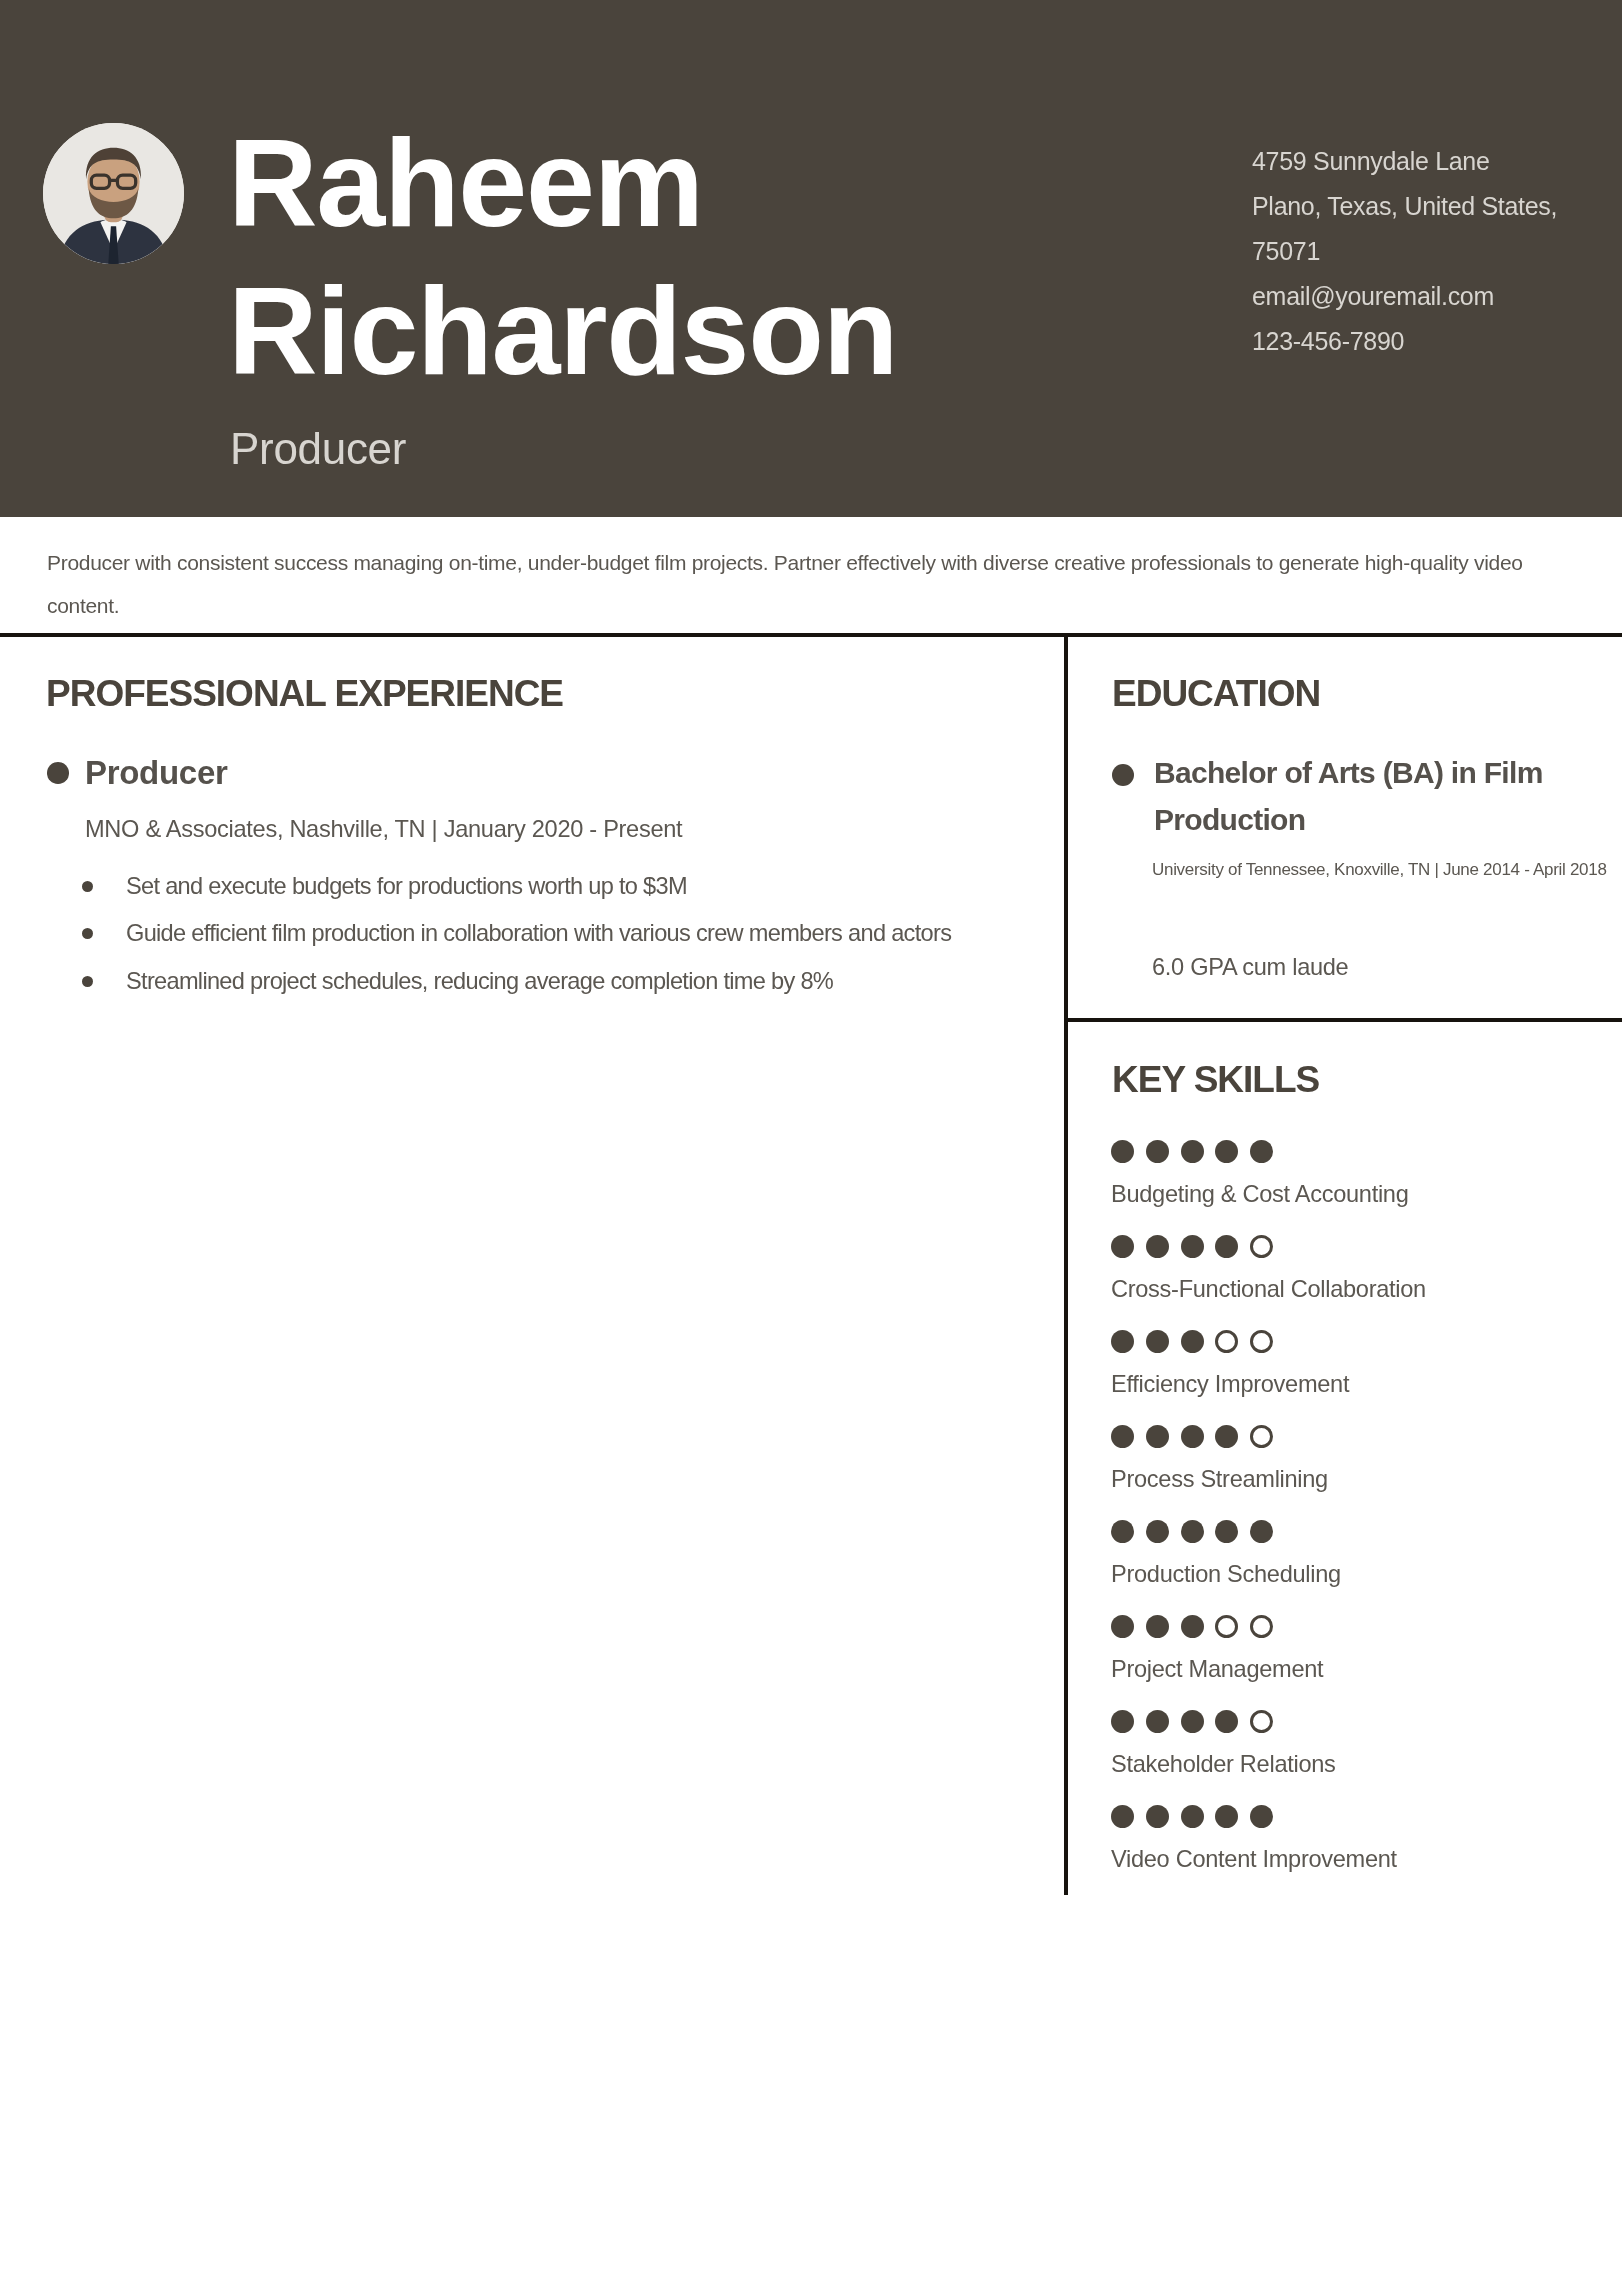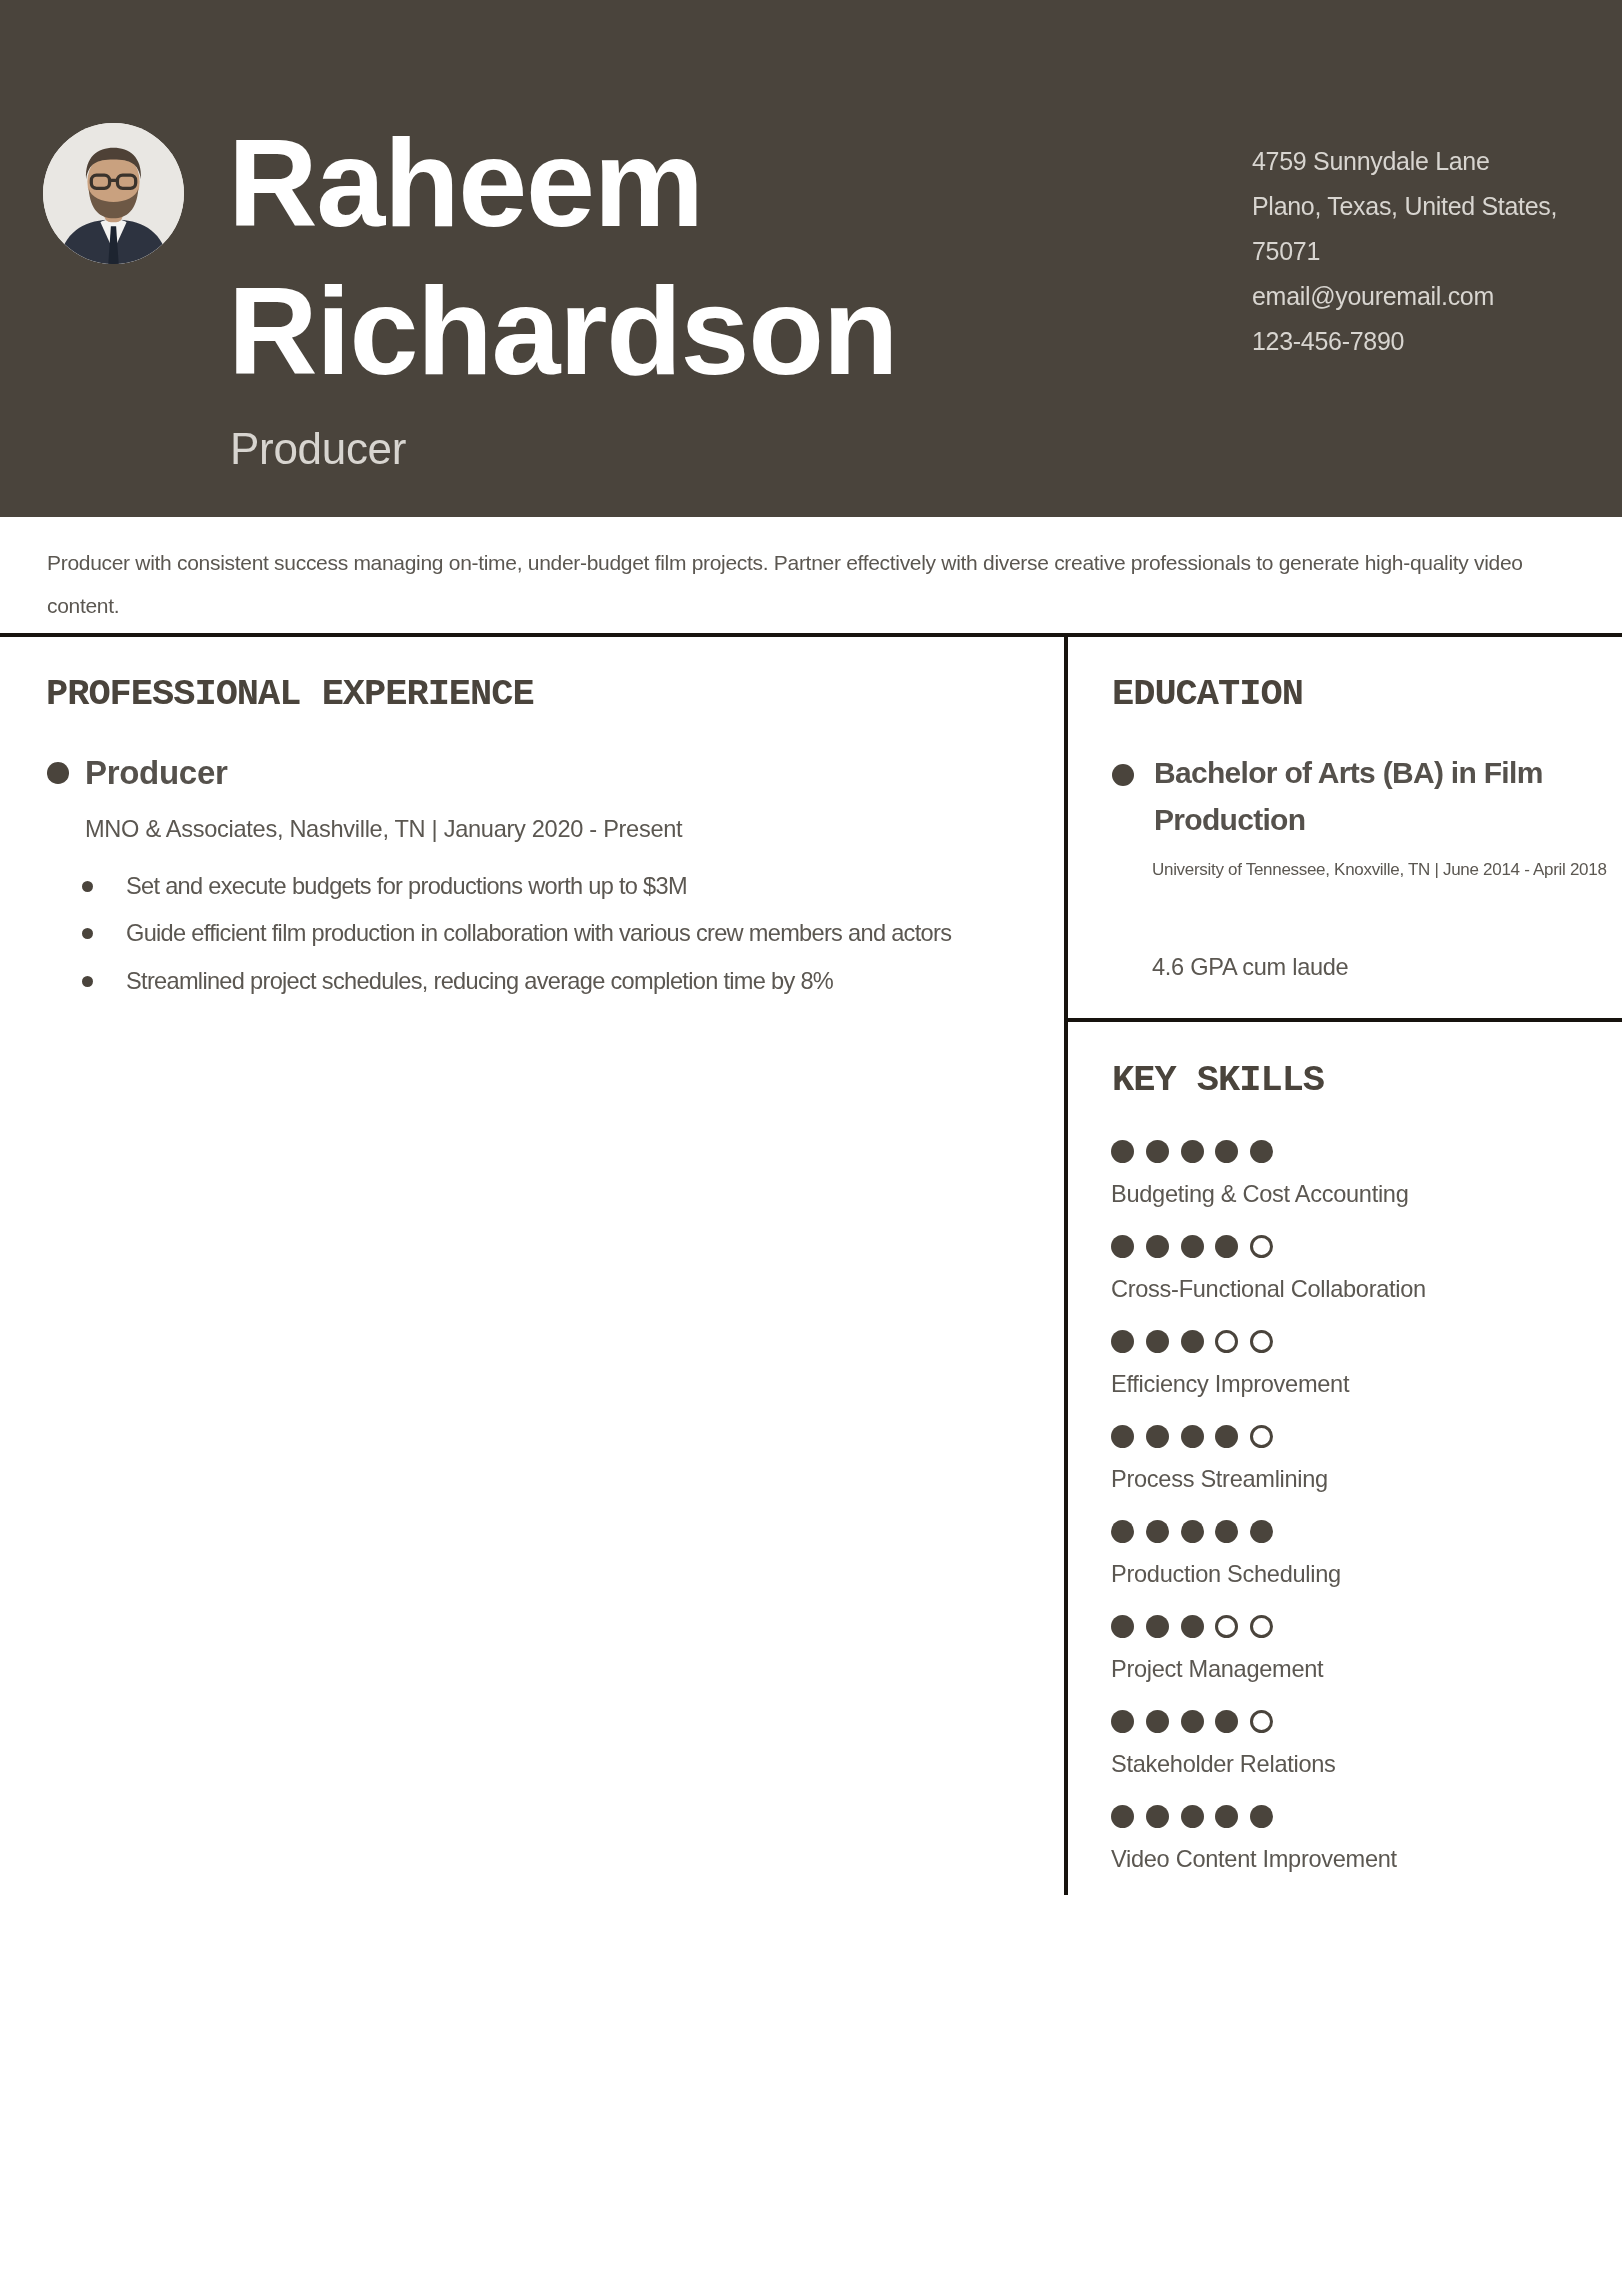--- a/index.html
+++ b/index.html
@@ -43,21 +43,21 @@
   }
   
   .rule-h{position:absolute;background:#17130e;}
   .rule-full{left:0;top:633px;width:1622px;height:3.9px;}
   .rule-edu{left:1068px;top:1018px;width:554px;height:3.9px;}
   .rule-v{position:absolute;left:1064px;top:633px;width:3.9px;height:1262px;background:#17130e;}
   
   .sec-heading{
     position:absolute;
     font-size:37px;line-height:46px;font-weight:700;letter-spacing:-1px;
-    color:#4a443c;white-space:nowrap;font-family:Liberation Mono, monospace;
+    color:#4a443c;white-space:nowrap;
   }
   .h-exp{left:46px;top:671px;}
   .h-edu{left:1112px;top:671px;}
   .h-skills{left:1112px;top:1057px;}
   
   .job-bullet{
     position:absolute;left:47px;top:762px;width:21.6px;height:21.6px;
     border-radius:50%;background:#4a443c;
   }
   .job-title{
@@ -175,21 +175,21 @@
       <div class="job-point">
         <span class="point-dot"></span>
         <span class="point-text">Streamlined project schedules, reducing average completion time by 8%</span>
       </div>
     </div>
 
   <div class="sec-heading h-edu">EDUCATION</div>
   <div class="edu-bullet"></div>
   <div class="edu-degree">Bachelor of Arts (BA) in Film Production</div>
   <div class="edu-meta">University of Tennessee, Knoxville, TN | June 2014 - April 2018</div>
-  <div class="edu-gpa">4.6 GPA cum laude</div>
+  <div class="edu-gpa">6.0 GPA cum laude</div>
 
   <div class="sec-heading h-skills">KEY SKILLS</div>
   <div class="skills-list">
       <div class="skill">
         <div class="skill-dots">
           <span class="dot"></span>
           <span class="dot"></span>
           <span class="dot"></span>
           <span class="dot"></span>
           <span class="dot"></span>

